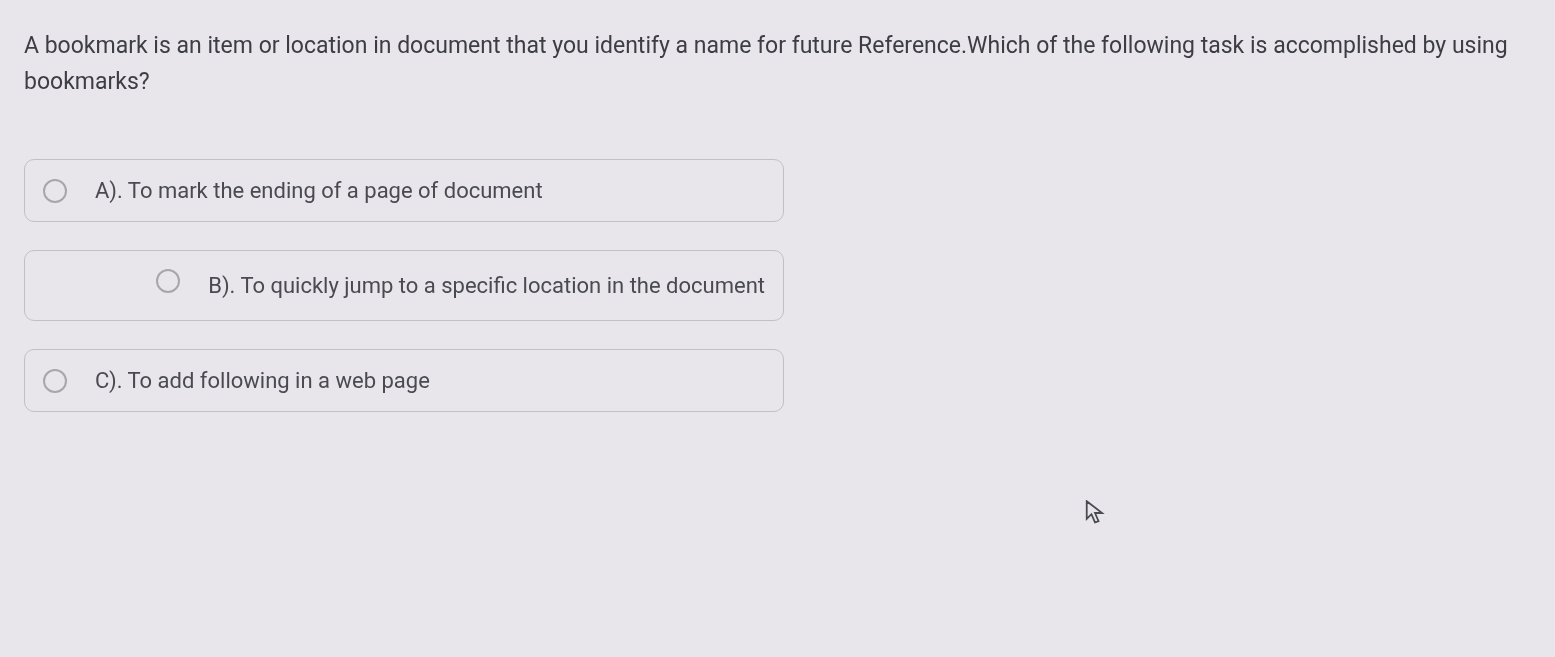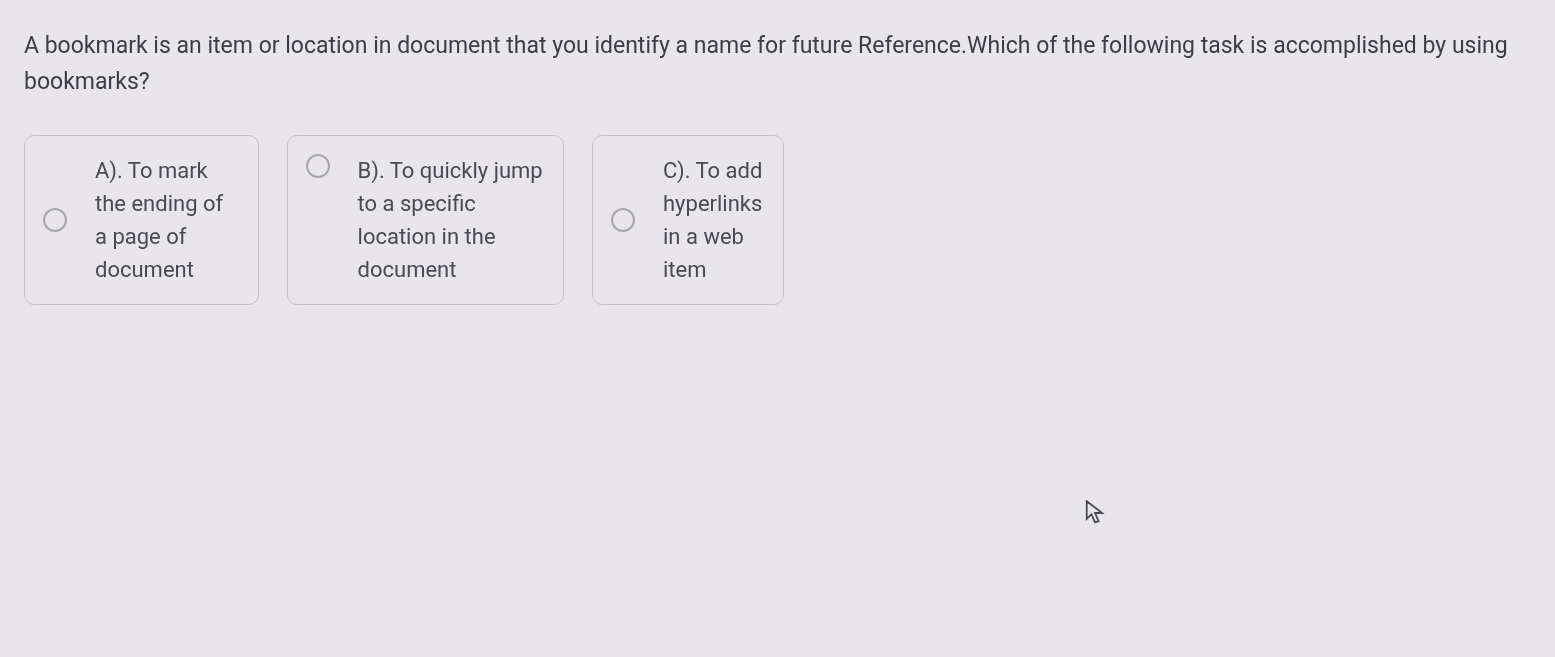--- a/index.html
+++ b/index.html
@@ -13,25 +13,26 @@
       width: 1555px;
       height: 657px;
       padding: 28px 24px;
       color: #4a4a52;
       position: relative;
     }
     .question-text {
       font-size: 23px;
       line-height: 1.55;
       color: #3d3d45;
-      margin-bottom: 36px;
+      margin-bottom: 60px;
       font-weight: 400;
     }
     .options-container {
       display: flex;
+      flex-direction: column;
       gap: 28px;
       max-width: 760px;
     }
     .option {
       display: flex;
       align-items: center;
       border: 1px solid #c2c0c6;
       border-radius: 10px;
       padding: 14px 18px;
       background: #e8e6ea;
@@ -80,21 +81,21 @@
     <div class="option-label">A). To mark the ending of a page of document</div>
   </div>
 
   <div class="option multiline">
     <div class="radio-circle"></div>
     <div class="option-label">B). To quickly jump to a specific location in the document</div>
   </div>
 
   <div class="option">
     <div class="radio-circle"></div>
-    <div class="option-label">C). To add hyperlinks in a web item</div>
+    <div class="option-label">C). To add following in a web page</div>
   </div>
 
 
 </div>
 
 <svg class="cursor-icon" viewBox="0 0 16 22" fill="none" stroke="#4a4a52" stroke-width="1.5">
   <path d="M1 1 L1 16 L5 12 L8 19 L11 18 L8 11 L14 11 Z" fill="none"></path>
 </svg>
 
 </body></html>

